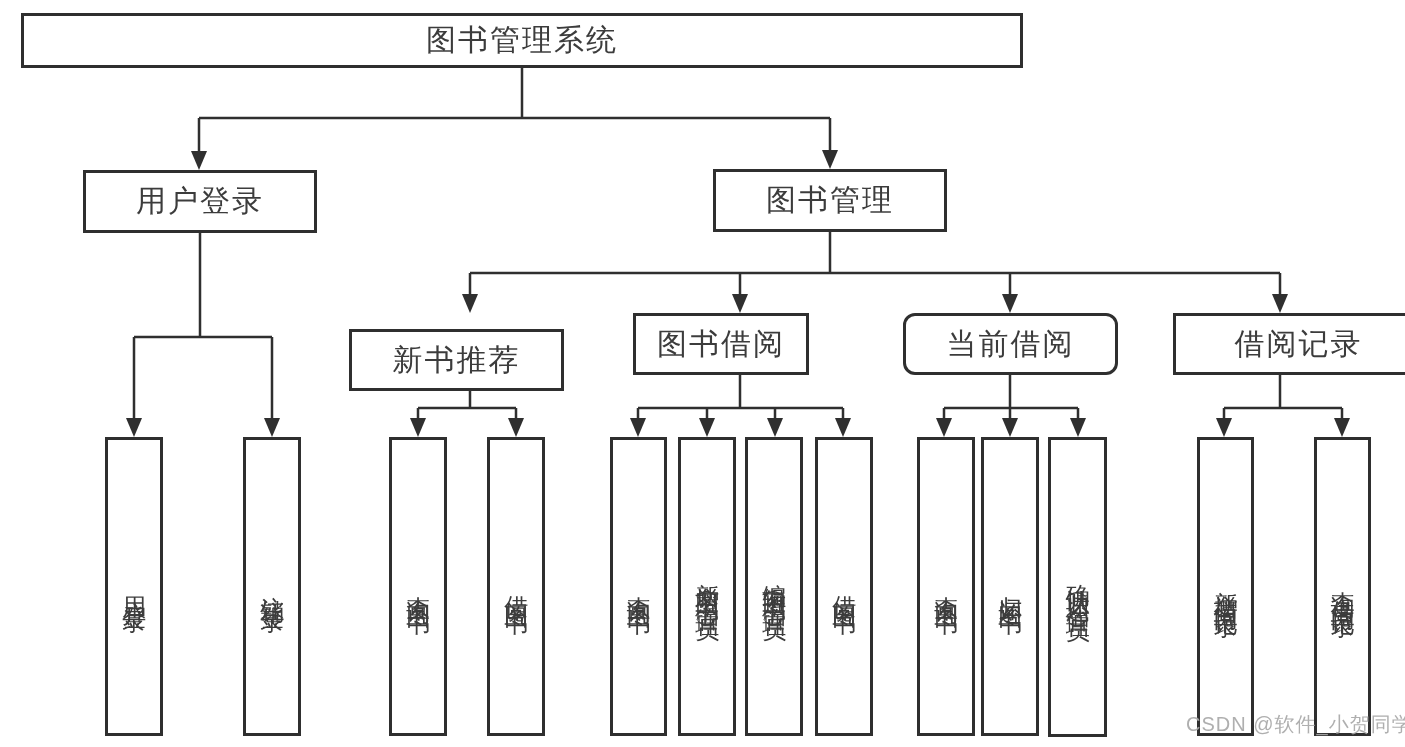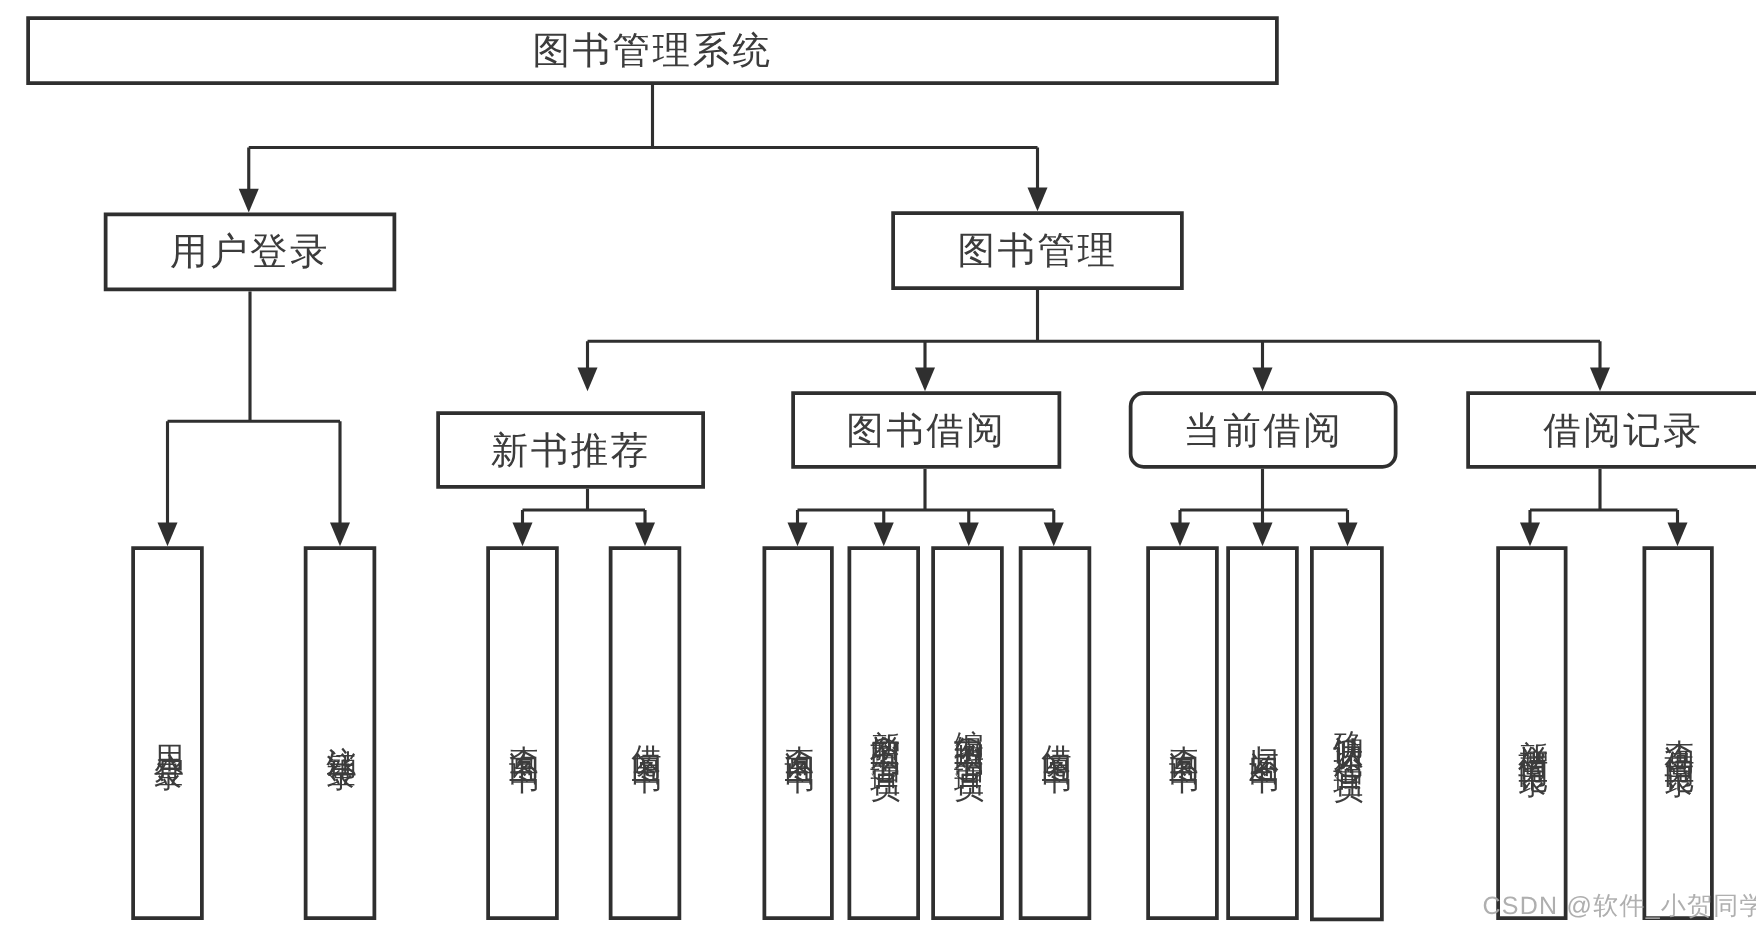--- a/index.html
+++ b/index.html
@@ -92,21 +92,21 @@
   <div class="box" style="left:83px;top:170px;width:234px;height:63px;">
     <span class="h-label">用户登录</span>
   </div>
   <div class="box" style="left:713px;top:169px;width:234px;height:63px;">
     <span class="h-label">图书管理</span>
   </div>
 
   <div class="box" style="left:349px;top:313px;width:215px;height:62px;margin-top:16px;">
     <span class="h-label">新书推荐</span>
   </div>
-  <div class="box" style="left:633px;top:313px;width:216px;height:62px;text-align:center;">
+  <div class="box" style="left:633px;top:313px;width:176px;height:62px;text-align:center;">
     <span class="h-label">图书借阅</span>
   </div>
   <div class="box" style="left:903px;top:313px;width:215px;height:62px;border-radius:12px;">
     <span class="h-label">当前借阅</span>
   </div>
   <div class="box" style="left:1173px;top:313px;width:251px;height:62px;">
     <span class="h-label">借阅记录</span>
   </div>
 
   <div class="box" style="left:105px;top:437px;width:58px;height:299px;">

